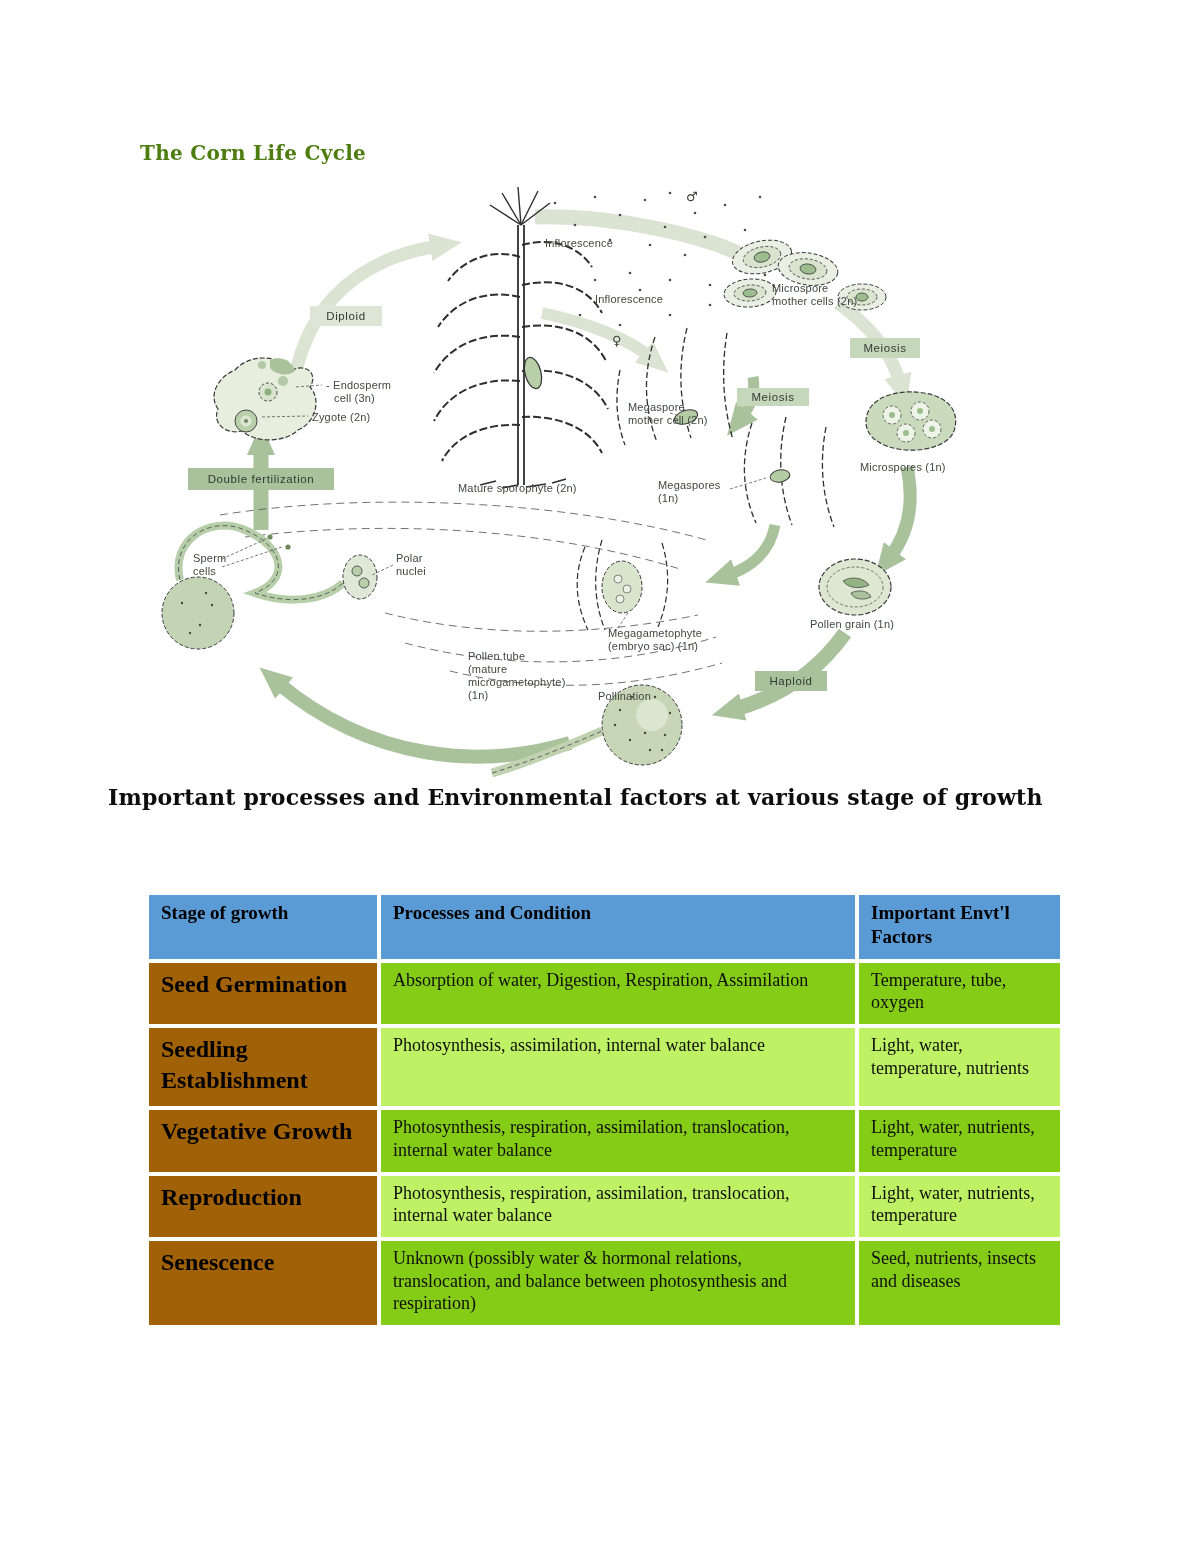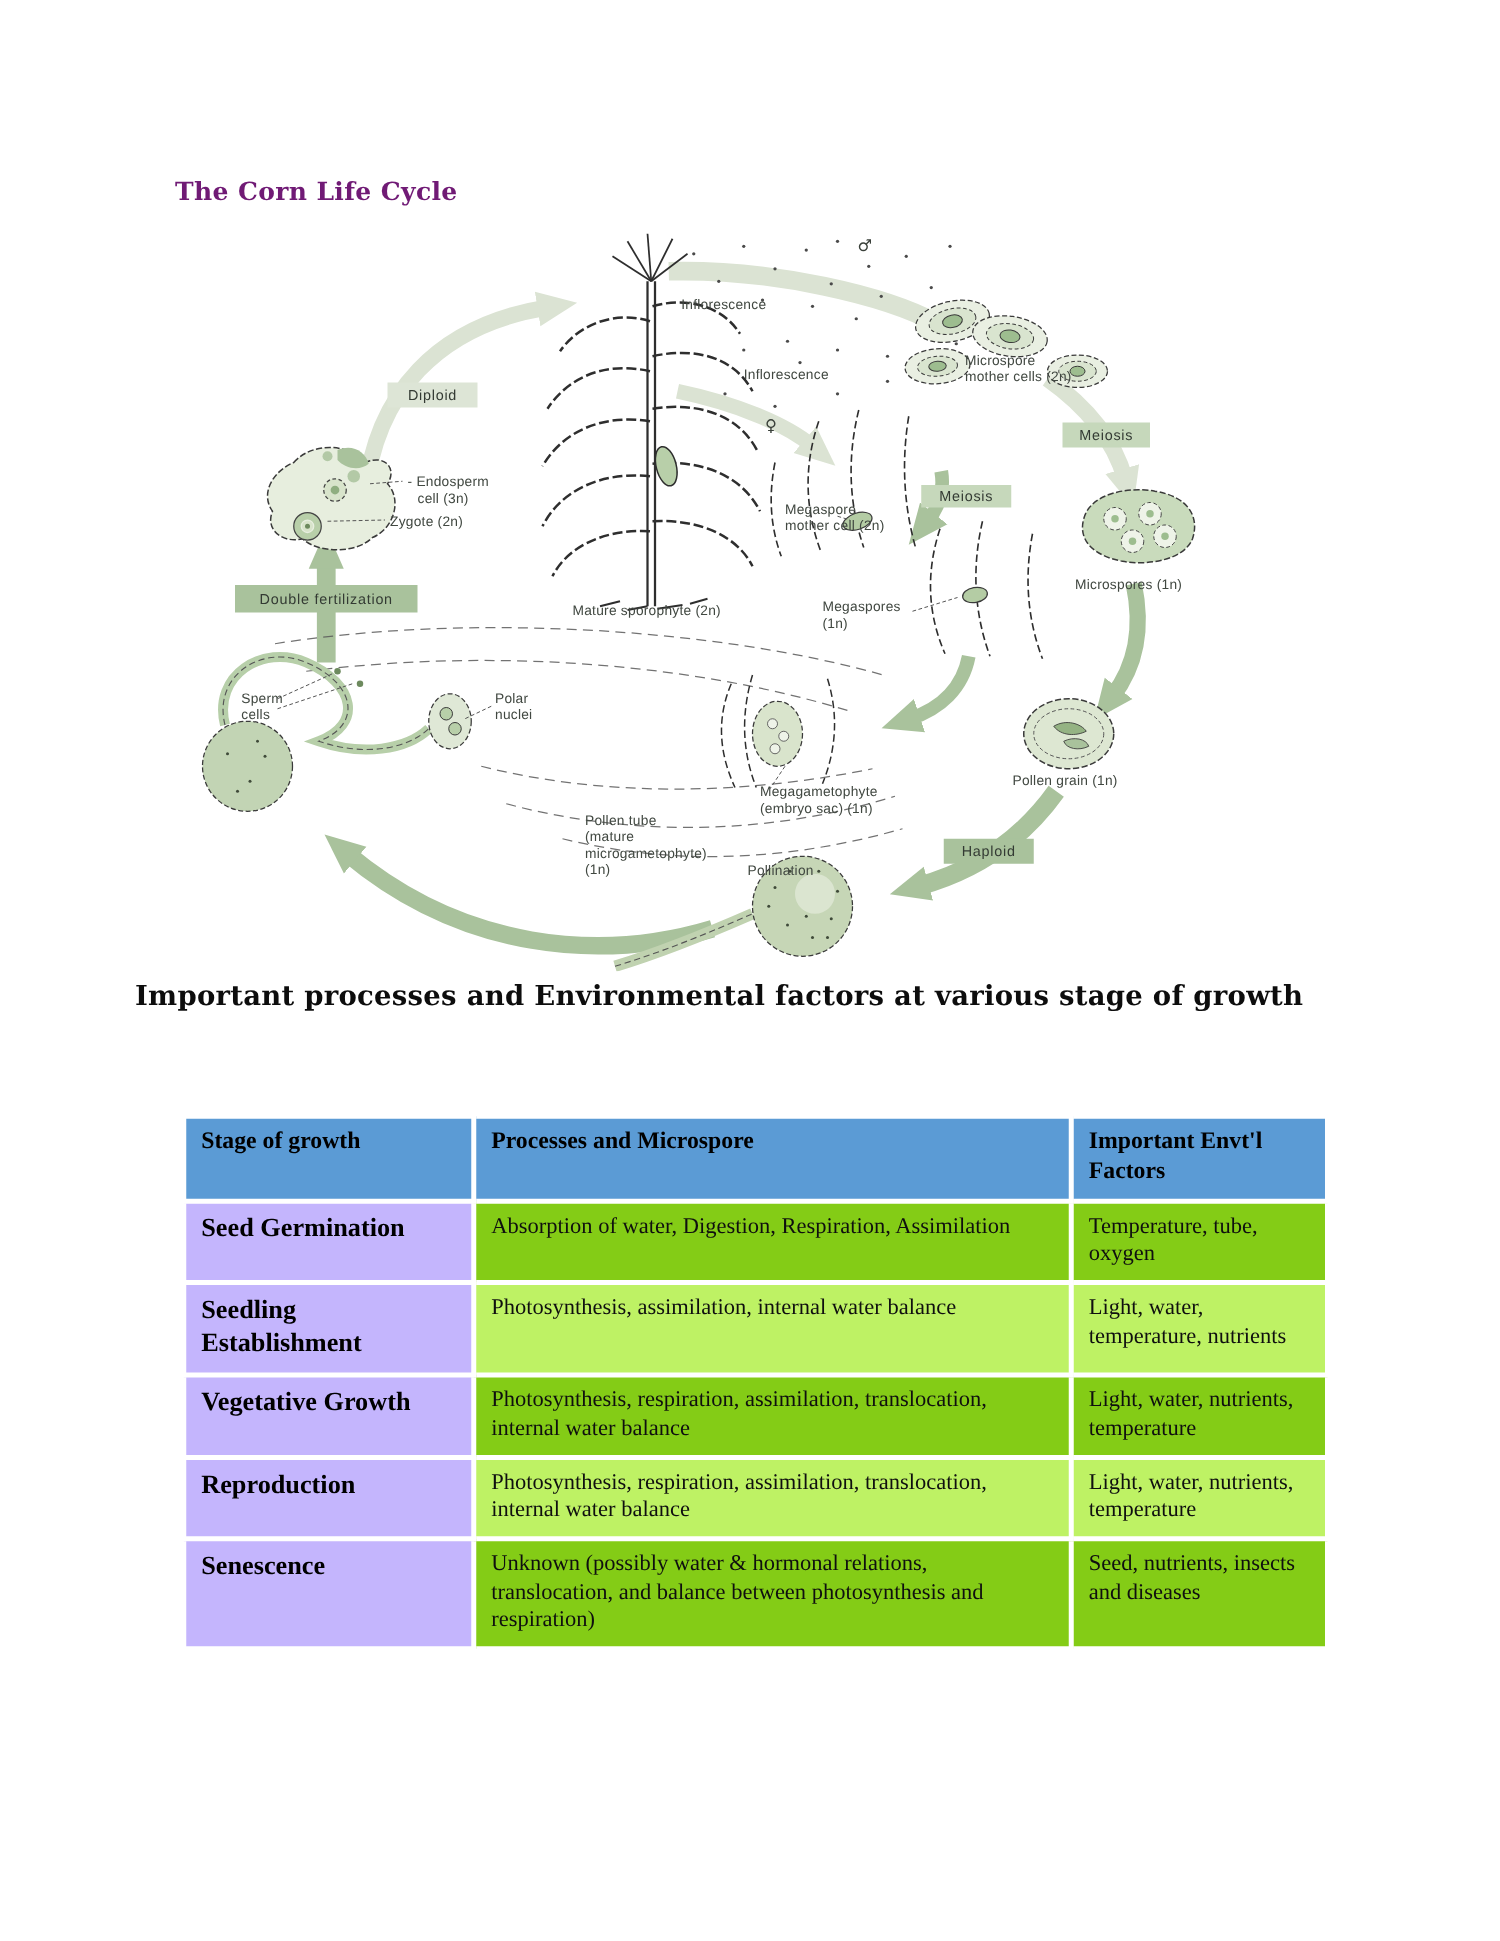--- a/index.html
+++ b/index.html
@@ -2,40 +2,40 @@
 <html><head>
 <meta charset="utf-8">
 <style>
   html,body{margin:0;padding:0;}
   body{
     width:1200px;height:1553px;background:#ffffff;position:relative;
     font-family:"DejaVu Serif", serif;color:#111;
   }
   .doc-title{
     position:absolute;left:140px;top:141px;font-size:20px;font-weight:bold;
-    letter-spacing:.3px;color:#701a75;
+    letter-spacing:.3px;color:#4d7c0f;
   }
   .section-heading{
     position:absolute;left:108px;top:784px;font-size:22px;font-weight:bold;
     color:#0d0d0d;letter-spacing:.2px;
   }
   .diagram-wrap{position:absolute;left:150px;top:185px;width:820px;height:592px;}
   .diagram-wrap svg{display:block;}
   
   .growth-table-wrap{position:absolute;left:145px;top:891px;width:915px;font-family:Liberation Serif, serif;}
   table.growth{border-collapse:collapse;table-layout:fixed;width:915px;}
   table.growth th, table.growth td{
     border:4px solid #ffffff;vertical-align:top;text-align:left;
     padding:6px 12px 10px 12px;
   }
   table.growth th{
     background:#5b9bd5;font-size:19px;font-weight:bold;line-height:1.25;color:#000;
   }
   td.stage{
-    background:#c4b5fd;font-size:21px;font-weight:bold;line-height:1.3;
+    background:#a16207;font-size:24px;font-weight:bold;line-height:1.3;
     color:#000;padding-right:70px;
   }
   td.cell{font-size:18px;line-height:1.26;color:#0f0f0f;}
   tr.band-dark td.cell{background:#84cc16;}
   tr.band-light td.cell{background:#bef264;}
   
   .dlabel{font-family:"Liberation Sans", sans-serif;font-size:11px;fill:#414841;letter-spacing:.2px;}
   .dband{font-family:"Liberation Sans", sans-serif;font-size:11.5px;fill:#333a33;letter-spacing:.6px;}
   .sym{font-family:"DejaVu Sans", sans-serif;font-size:13px;fill:#3a403a;}
 </style>
@@ -317,21 +317,21 @@
 <div class="growth-table-wrap">
   <table class="growth">
     <colgroup>
         <col style="width:232px">
         <col style="width:478px">
         <col style="width:205px">
       </colgroup>
     <thead>
       <tr>
         <th>Stage of growth</th>
-        <th>Processes and Microspore</th>
+        <th>Processes and Condition</th>
         <th>Important Envt'l Factors</th>
       </tr>
     </thead>
     <tbody>
       <tr class="band-dark">
         <td class="stage">Seed Germination</td>
         <td class="cell">Absorption of water, Digestion, Respiration, Assimilation</td>
         <td class="cell">Temperature, tube, oxygen</td>
       </tr>
       <tr class="band-light">

